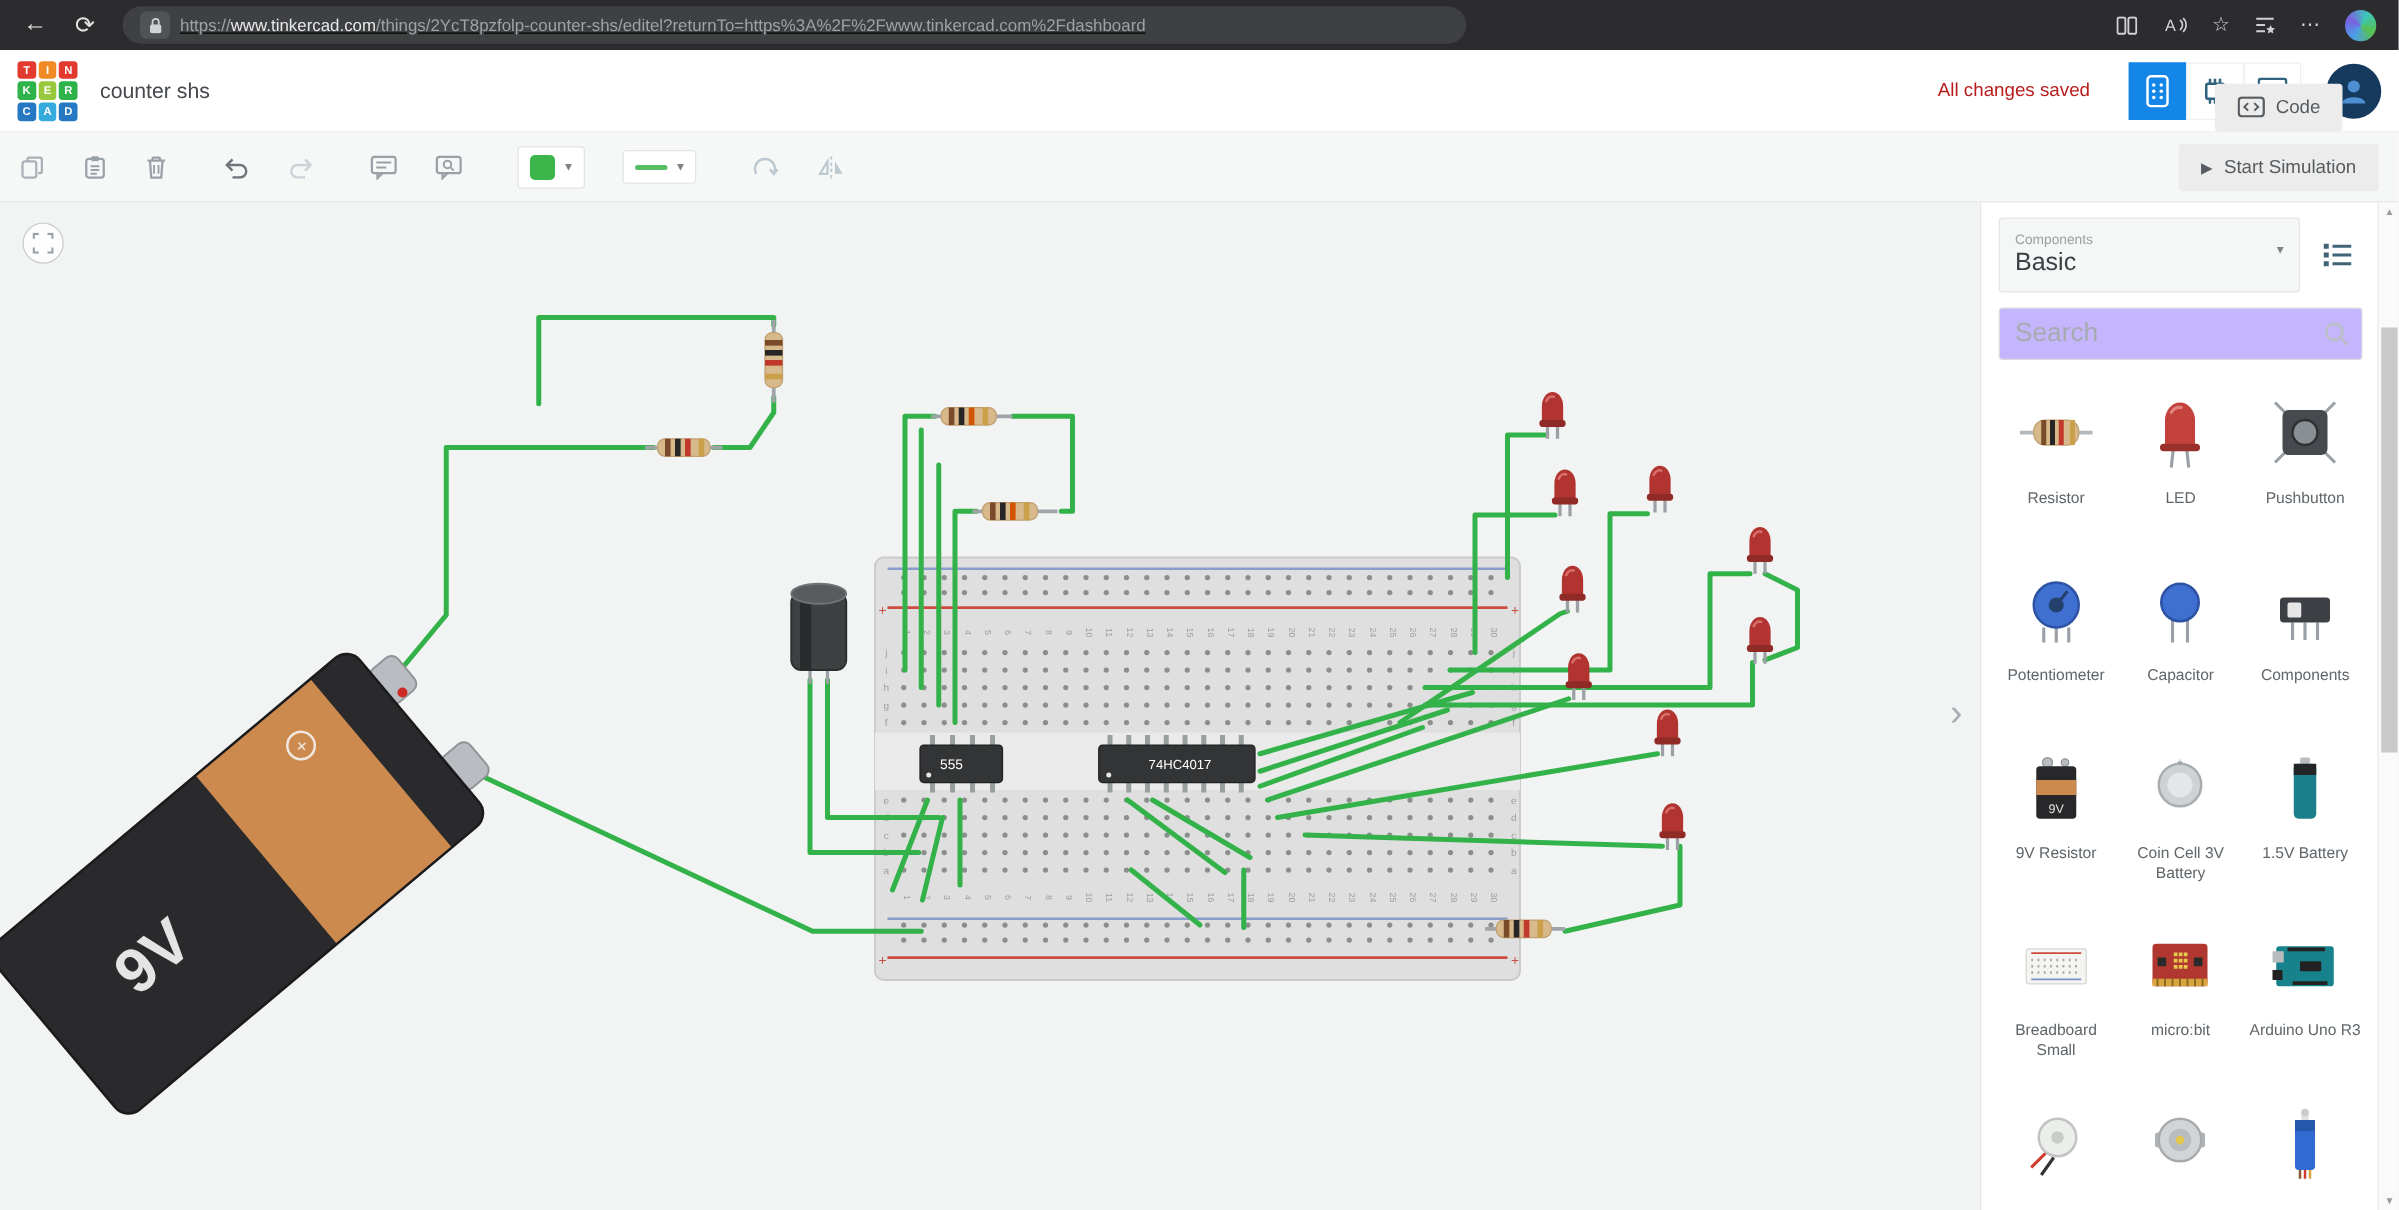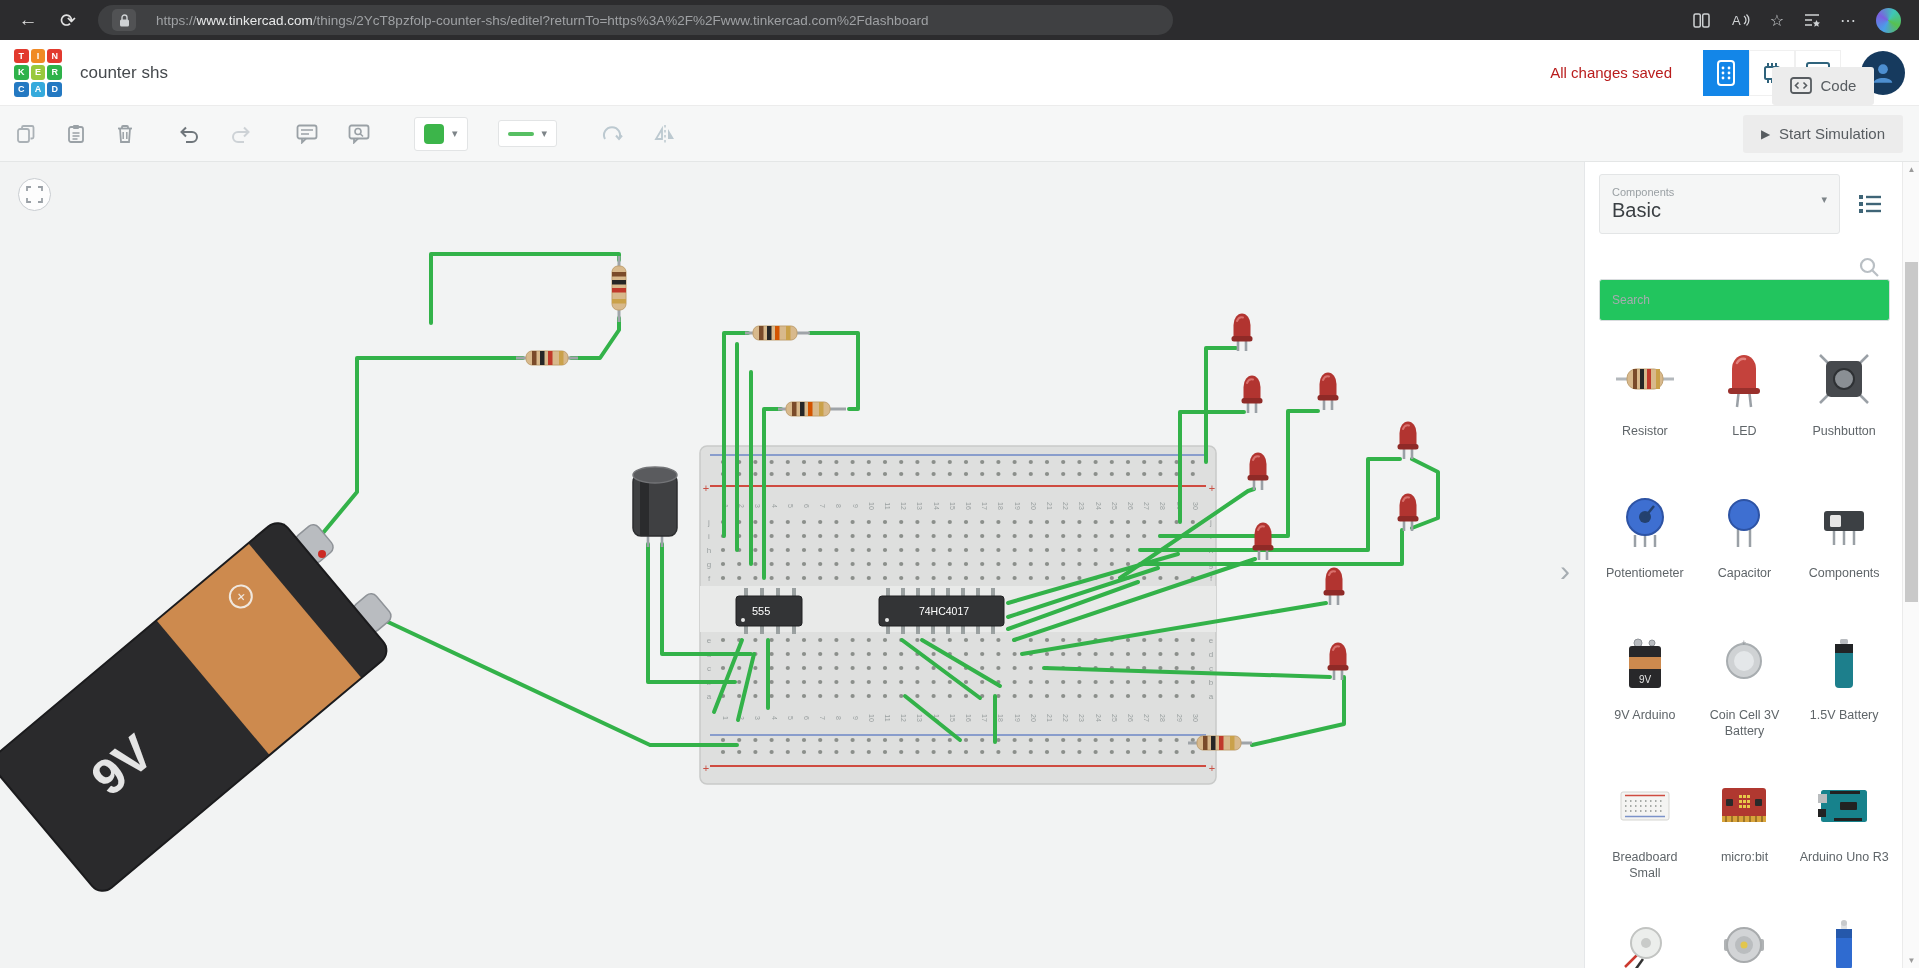--- a/index.html
+++ b/index.html
@@ -4,21 +4,21 @@
 <style>
   * { box-sizing: border-box; }
   html,body { margin:0; padding:0; }
   body { width:1919px; height:968px; overflow:hidden; font-family:"Liberation Sans",sans-serif; background:#fff; }
 
   
   .browser-bar { height:40px; background:#2c2c2e; display:flex; align-items:center; padding:0 12px; gap:8px; }
   .nav-btn { width:32px; height:32px; display:flex; align-items:center; justify-content:center;
              color:#e2e2e2; font-size:19px; border-radius:6px; cursor:pointer; }
   .url-pill { width:1075px; height:30px; background:#3f4042; border-radius:15px; display:flex;
-              align-items:center; padding:0 14px; gap:20px; margin-left:6px; }
+              align-items:center; padding:0 14px; gap:8px; margin-left:6px;text-decoration:underline; }
   .lock-chip { display:flex; align-items:center; justify-content:center; width:24px; height:22px;
                background:#515254; border-radius:5px; }
   .url-text { font-size:13.5px; color:#9fa1a4; white-space:nowrap; overflow:hidden; }
   .url-text .domain { color:#e8e9ea; }
   .browser-right { margin-left:auto; display:flex; align-items:center; gap:20px; padding-right:6px; }
   .bi { color:#cfd2d4; font-size:16px; display:flex; align-items:center; justify-content:center; cursor:pointer; }
   .profile-dot { width:25px; height:25px; border-radius:50%;
                  background:conic-gradient(from 210deg,#4a9fe8,#7b5fe0,#3ec6b8,#58c04f,#4a9fe8); }
 
   
@@ -62,21 +62,21 @@
   .panel { position:absolute; top:0; right:17px; width:318px; height:806px; background:#fff;
            border-left:1px solid #e5e7e9; padding:12px 12px 0 14px; overflow:hidden; }
   .panel-head { display:flex; align-items:center; gap:10px; }
   .components-dd { flex:1; background:#f5f6f6; border:1px solid #e3e5e6; border-radius:3px; padding:11px 12px; position:relative; cursor:pointer; }
   .dd-label { font-size:11px; color:#9aa0a4; }
   .dd-value { font-size:20px; color:#3a3f43; margin-top:1px; }
   .components-dd .caret { position:absolute; right:12px; top:18px; }
   .list-toggle { width:40px; height:40px; display:flex; align-items:center; justify-content:center; cursor:pointer; }
   .search-row { margin-top:12px; position:relative; }
   .search-input { width:100%; height:42px; border:1px solid #d9dcde; border-radius:3px; padding:0 40px 0 12px;
-                  font-size:12px; color:#555; font-family:"Liberation Sans",sans-serif; background:#22c55e;margin-top:33px; }
+                  font-size:21px; color:#555; font-family:"Liberation Sans",sans-serif; background:#c4b5fd; }
   .search-input::placeholder { color:#a6abaf; }
   .search-ic { position:absolute; right:10px; top:10px; }
   .comp-grid { margin-top:14px; display:grid; grid-template-columns:repeat(3,1fr); column-gap:8px; row-gap:4px; }
   .tile { display:flex; flex-direction:column; align-items:center; height:138px; cursor:pointer; }
   .tile-icon { height:88px; display:flex; align-items:center; justify-content:center; }
   .tile-label { font-size:12.5px; color:#5f6569; text-align:center; line-height:1.3; }
 
   
   .scrollbar { position:absolute; top:0; right:0; width:17px; height:806px; background:#fafafa; border-left:1px solid #ebebeb; }
   .sb-arrow { position:absolute; left:0; width:17px; text-align:center; color:#9b9b9b; font-size:8px; cursor:pointer; }
@@ -1042,21 +1042,21 @@
       <div class="tile">
         <span class="tile-icon">
           <svg width="64" height="64">
               <circle cx="25" cy="12" r="4" fill="#b9bcc0" stroke="#8f9398"></circle>
               <circle cx="39" cy="12" r="3" fill="#b9bcc0" stroke="#8f9398"></circle>
               <rect x="16" y="15" width="32" height="42" rx="3" fill="#28282a"></rect>
               <rect x="16" y="26" width="32" height="12" fill="#cd8a4e"></rect>
               <text x="32" y="52" font-size="10" fill="#e4e4e4" text-anchor="middle" font-family="Liberation Sans">9V</text>
             </svg>
         </span>
-        <span class="tile-label">9V Arduino</span>
+        <span class="tile-label">9V Resistor</span>
       </div>
       <div class="tile">
         <span class="tile-icon">
           <svg width="64" height="64">
               <circle cx="32" cy="30" r="17" fill="#cfd2d4" stroke="#a8adb0" stroke-width="2"></circle>
               <circle cx="32" cy="30" r="10" fill="#e4e7e9"></circle>
               <text x="32" y="15" font-size="9" fill="#8f9398" text-anchor="middle" font-family="Liberation Sans">+</text>
             </svg>
         </span>
         <span class="tile-label">Coin Cell 3V Battery</span>

